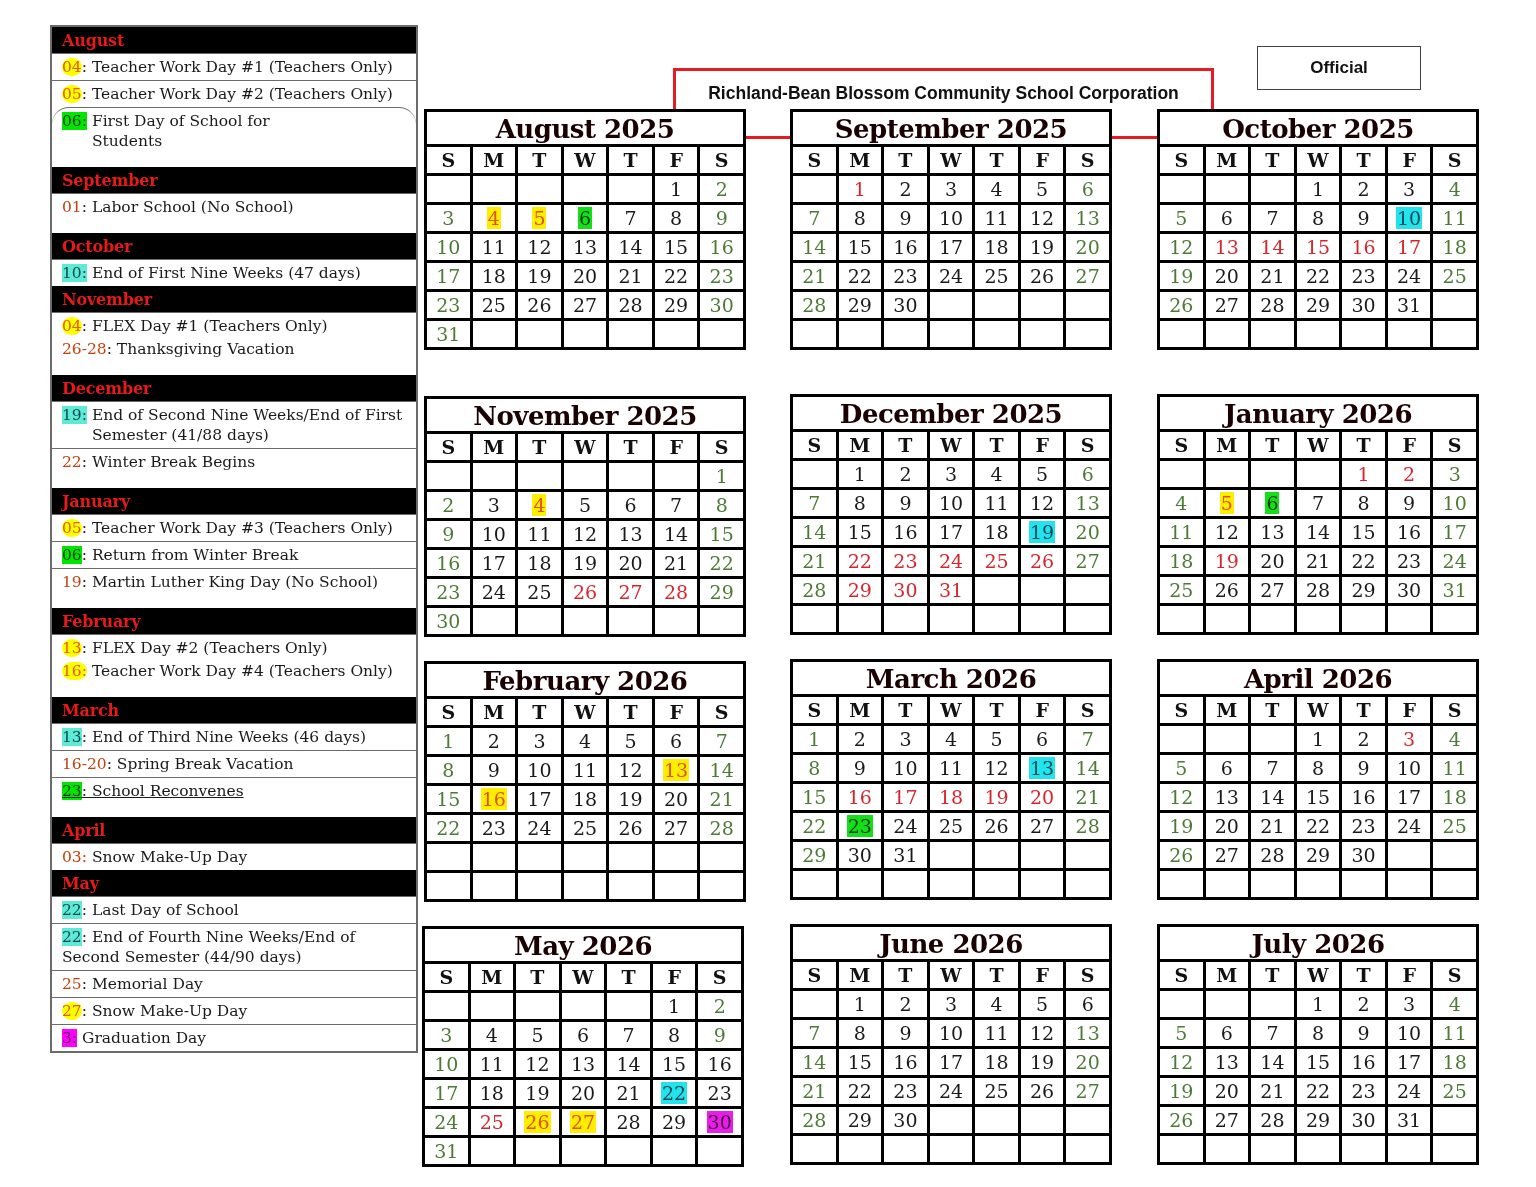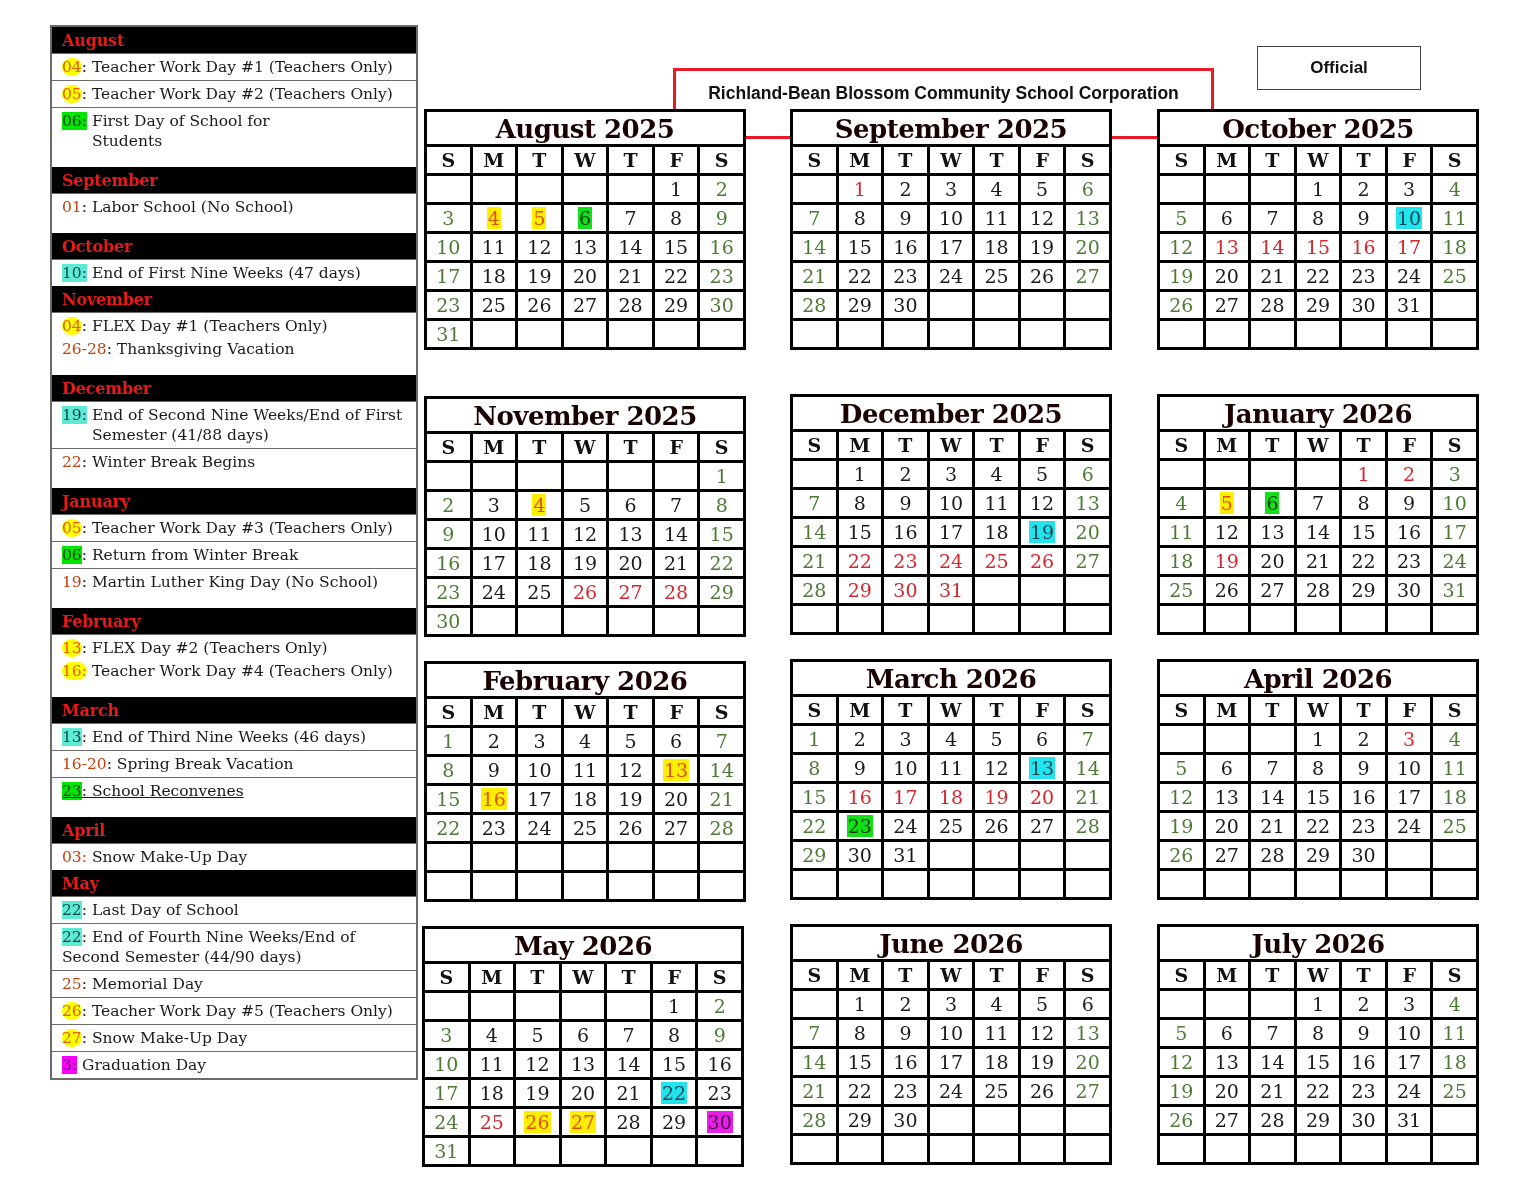--- a/index.html
+++ b/index.html
@@ -56,21 +56,21 @@
   .c-c .num { background:#22e4ee; color:#0a4a55; }
   .c-m .num { background:#e81ee8; color:#4a0a4a; }
 </style>
 </head>
 <body>
 
 <div id="legend">
     <div class="lg-head">August</div>
     <div class="lg-row"><span class="lg-code hl-y">04</span><span>: Teacher Work Day #1 (Teachers Only)</span></div>
     <div class="lg-row"><span class="lg-code hl-y">05</span><span>: Teacher Work Day #2 (Teachers Only)</span></div>
-    <div class="lg-row" style="padding-bottom: 16px;"><span class="lg-code hl-g">06:</span><span> First Day of School for</span><span class="indent">Students</span></div>
+    <div class="lg-row" style="padding-bottom: 16px; border-radius: 17px;"><span class="lg-code hl-g">06:</span><span> First Day of School for</span><span class="indent">Students</span></div>
     <div class="lg-head">September</div>
     <div class="lg-row" style="padding-bottom: 16px;"><span class="lg-code tx-r">01</span><span>: Labor School (No School)</span></div>
     <div class="lg-head">October</div>
     <div class="lg-row"><span class="lg-code hl-c">10:</span><span> End of First Nine Weeks (47 days)</span></div>
     <div class="lg-head">November</div>
     <div class="lg-row"><span class="lg-code hl-y">04</span><span>: FLEX Day #1 (Teachers Only)</span></div>
     <div class="lg-row noborder" style="padding-bottom: 16px;"><span class="lg-code tx-r">26-28</span><span>: Thanksgiving Vacation</span></div>
     <div class="lg-head">December</div>
     <div class="lg-row"><span class="lg-code hl-c">19:</span><span> End of Second Nine Weeks/End of First</span><span class="indent">Semester (41/88 days)</span></div>
     <div class="lg-row" style="padding-bottom: 16px;"><span class="lg-code tx-r">22</span><span>: Winter Break Begins</span></div>
@@ -84,21 +84,20 @@
     <div class="lg-head">March</div>
     <div class="lg-row"><span class="lg-code hl-c">13</span><span>: End of Third Nine Weeks (46 days)</span></div>
     <div class="lg-row"><span class="lg-code tx-r">16-20</span><span>:  Spring Break Vacation</span></div>
     <div class="lg-row" style="padding-bottom: 16px; text-decoration: underline;"><span class="lg-code hl-g">23</span><span>: School Reconvenes</span></div>
     <div class="lg-head">April</div>
     <div class="lg-row"><span class="lg-code tx-r">03:</span><span> Snow Make-Up Day</span></div>
     <div class="lg-head">May</div>
     <div class="lg-row"><span class="lg-code hl-c">22</span><span>: Last Day of School</span></div>
     <div class="lg-row"><span class="lg-code hl-c">22</span><span>: End of Fourth Nine Weeks/End of</span><span class="" style="display: block;">Second Semester (44/90 days)</span></div>
     <div class="lg-row"><span class="lg-code tx-r">25</span><span>: Memorial Day</span></div>
-    <div class="lg-row"><span class="lg-code hl-y">26</span><span>: Teacher Work Day #5 (Teachers Only)</span></div>
     <div class="lg-row"><span class="lg-code hl-y">27</span><span>: Snow Make-Up Day</span></div>
     <div class="lg-row"><span class="lg-code hl-m">3:</span><span> Graduation Day</span></div>
   </div>
 
 <div id="title-box">
   <div class="l1">Richland-Bean Blossom Community School Corporation</div>
   <div class="l2">2025-2026 School Calendar</div>
 </div>
 <div id="official-box">Official</div>
 

